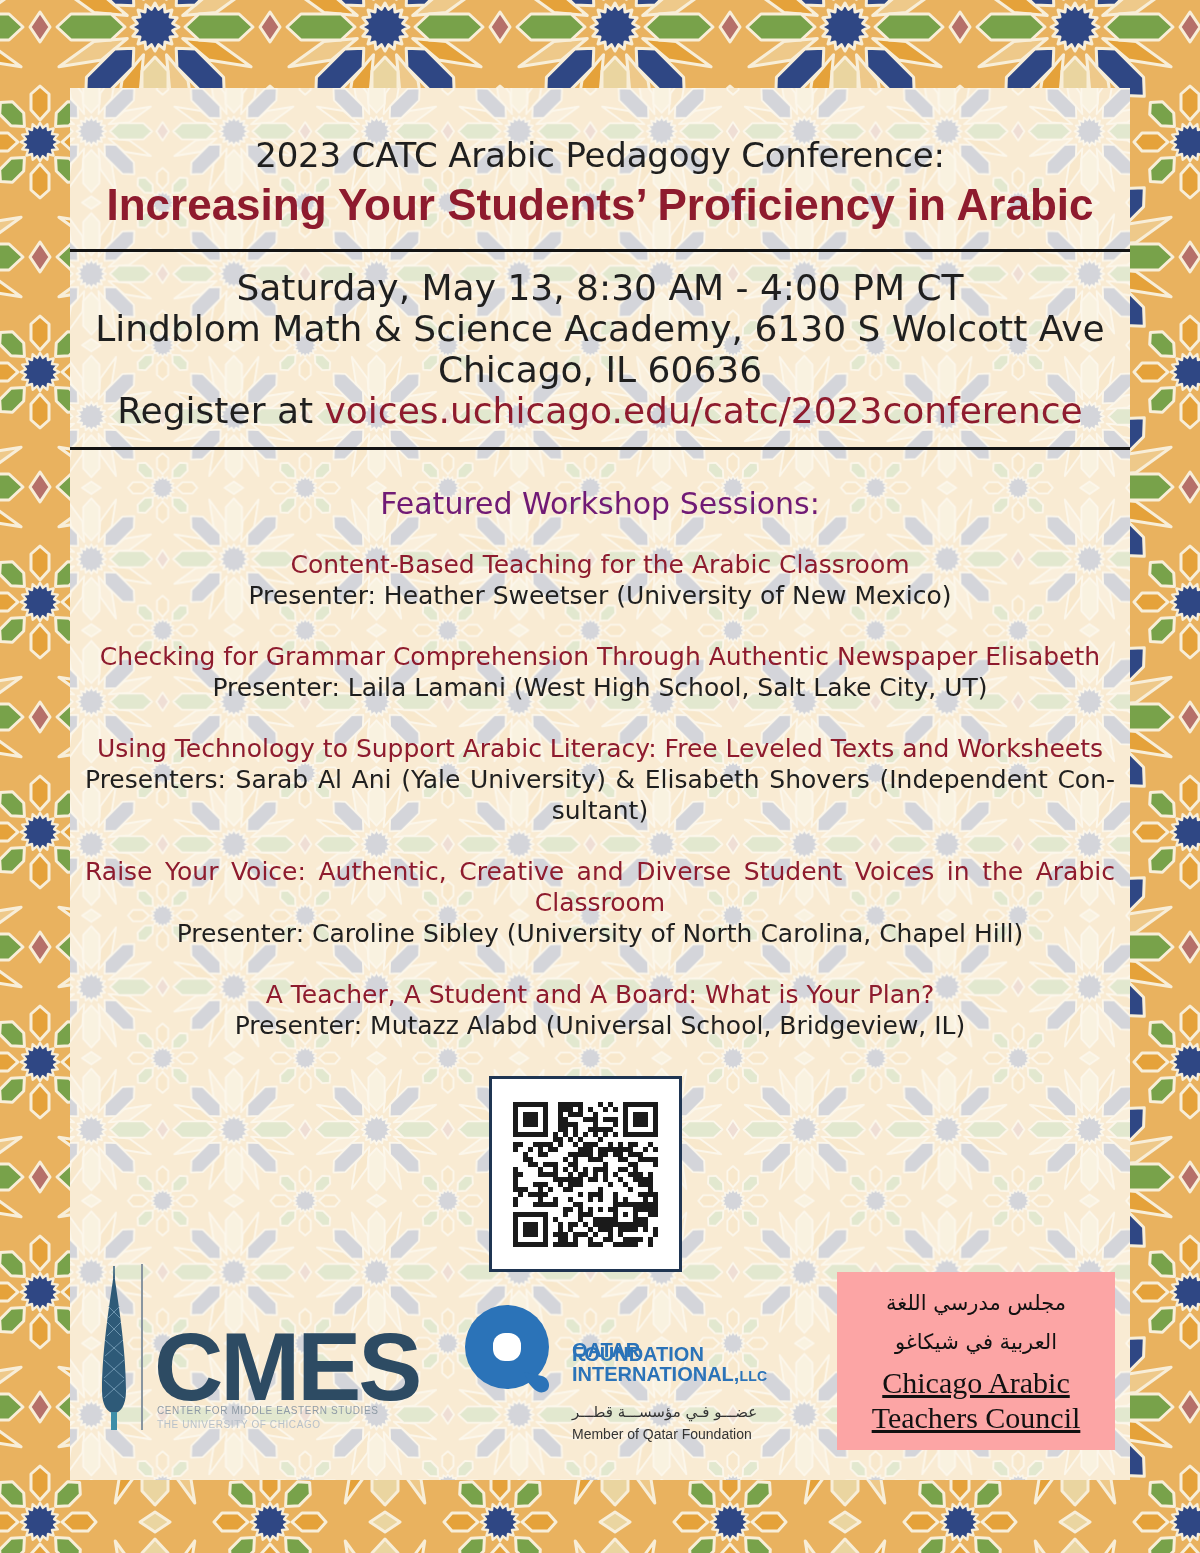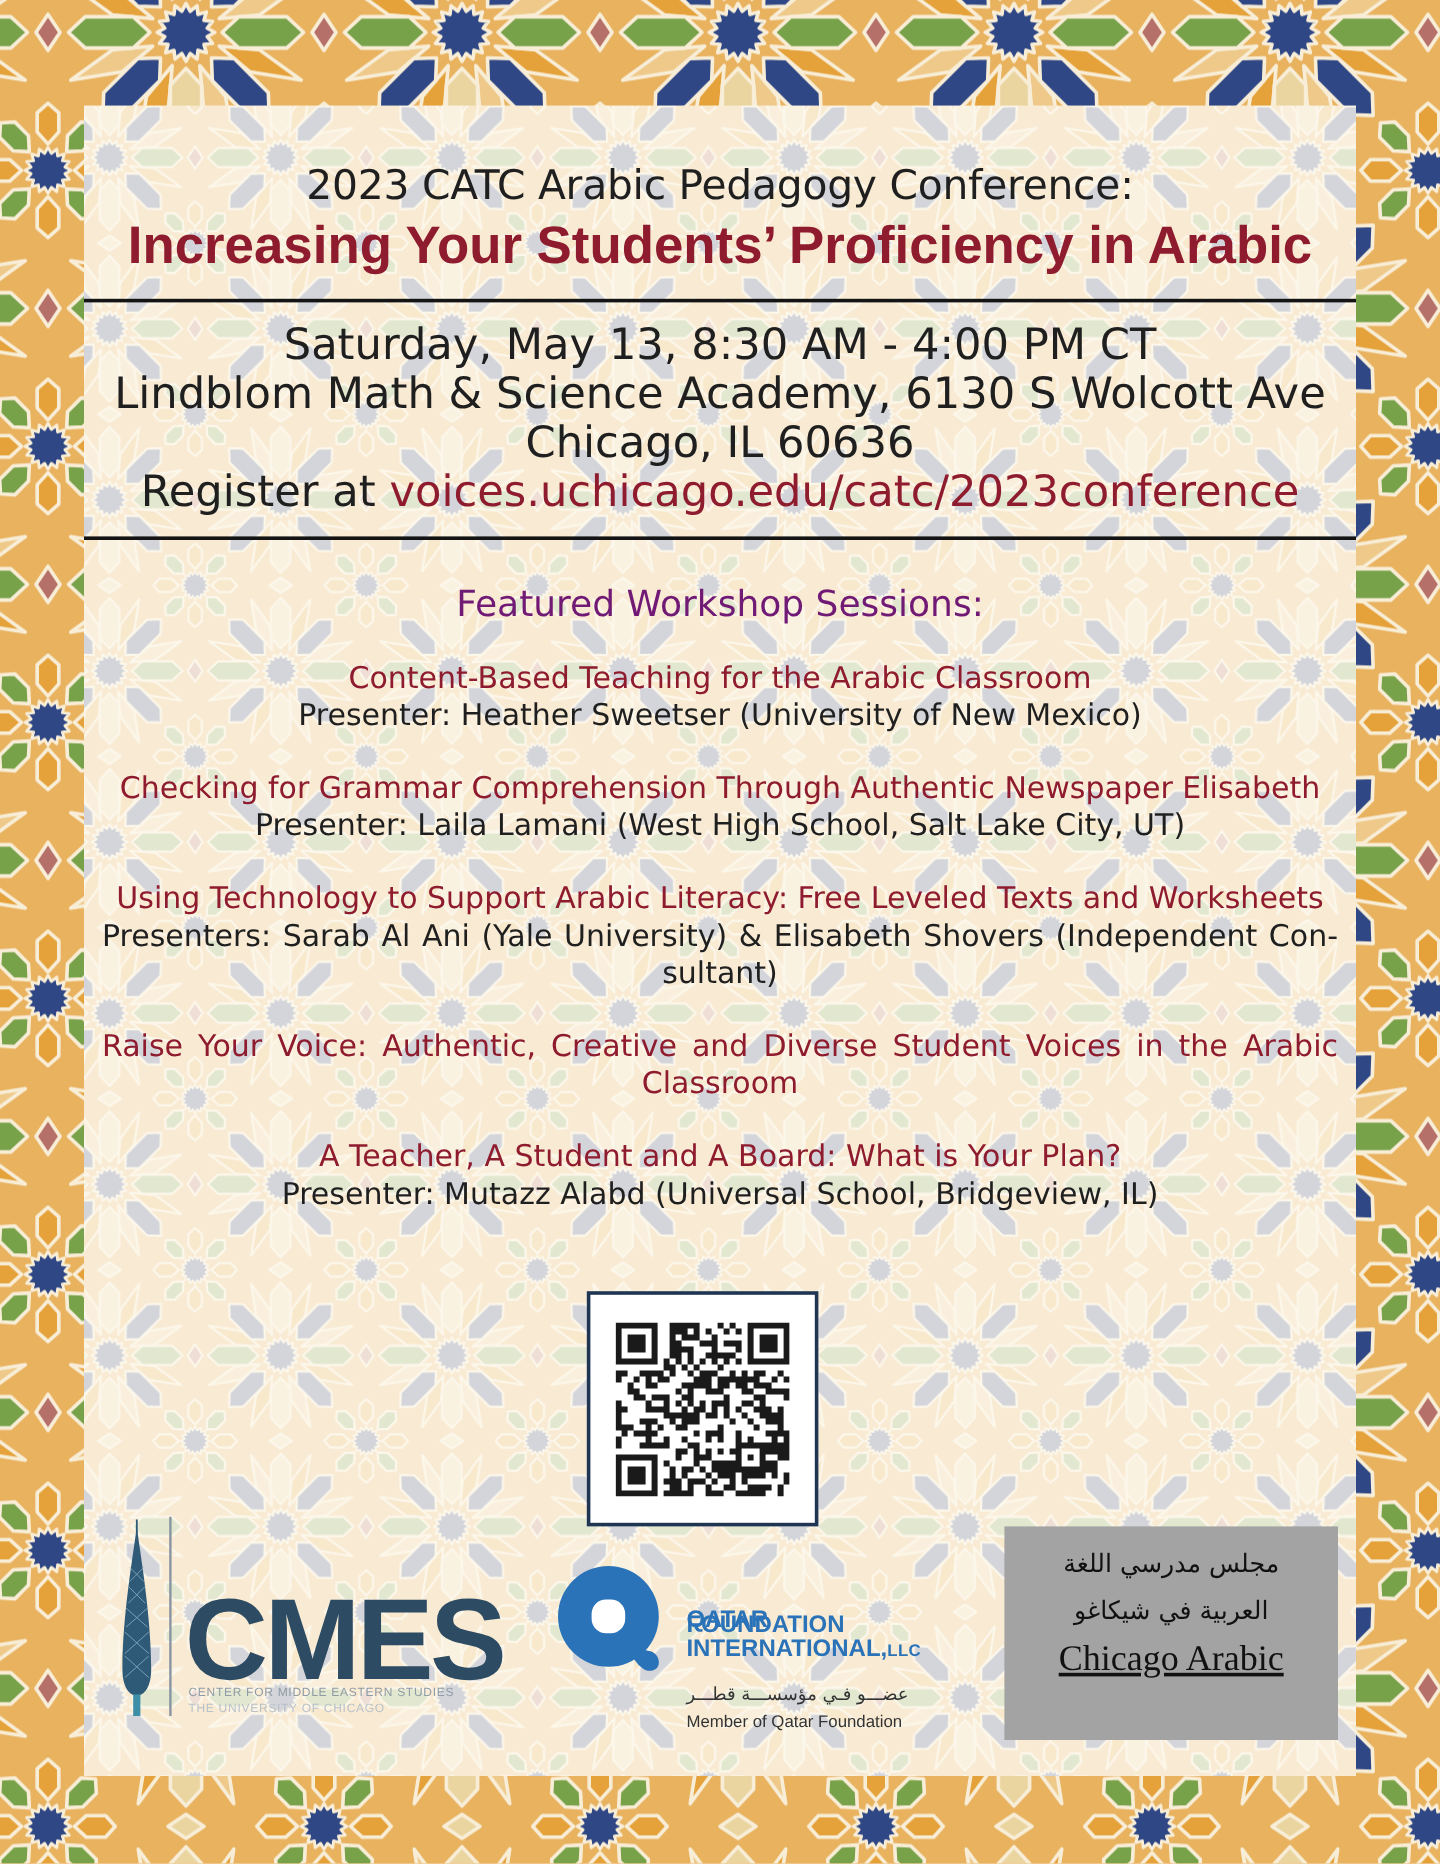--- a/index.html
+++ b/index.html
@@ -34,21 +34,21 @@
   
   .cmes-word { position:absolute; left:154px; top:1319px; font-family:"Liberation Sans", sans-serif; font-weight:bold; font-size:96px; line-height:96px; color:#2d4b63; letter-spacing:-3px; }
   .cmes-sub { position:absolute; left:157px; font-family:"Liberation Sans", sans-serif; font-size:10px; line-height:14px; letter-spacing:0.6px; white-space:nowrap; }
   .cmes-divider { position:absolute; left:141px; top:1264px; width:1.5px; height:166px; background:#8995a0; }
   
   .qfi-line { position:absolute; left:572px; font-family:"Liberation Sans", sans-serif; font-weight:bold; font-size:20px; line-height:20px; color:#2b73b8; white-space:nowrap; }
   .qfi-llc { font-size:14px; letter-spacing:0.3px; }
   .qfi-ar { position:absolute; left:572px; top:1403px; width:200px; font-size:15px; line-height:18px; color:#333; text-align:left; white-space:nowrap; }
   .qfi-member { position:absolute; left:572px; top:1426px; font-family:"Liberation Sans", sans-serif; font-size:14px; line-height:16px; color:#333; white-space:nowrap; }
   
-  .catc-box { position:absolute; left:837px; top:1272px; width:278px; height:178px; background:#a3a3a3; }
+  .catc-box { position:absolute; left:837px; top:1272px; width:278px; height:178px; background:#fca5a5; }
   .catc-box .cl { position:absolute; left:0; width:278px; text-align:center; white-space:nowrap; color:#111; }
   .catc-ar { font-family:"DejaVu Sans", sans-serif; font-size:21px; line-height:36px; }
   .catc-en { font-family:"Liberation Serif", serif; font-size:30px; line-height:36px;text-decoration:underline; }
 </style>
 </head>
 <body>
 
 <svg class="bg" width="1200" height="1553">
   <defs>
     <polygon id="petal" points="30,0 44,-13 84,-13 98,0 84,13 44,13"></polygon>
@@ -135,20 +135,21 @@
     <span class="ln p">Presenter: Laila Lamani (West High School, Salt Lake City, UT)</span>
   </div>
   <div class="sess">
     <span class="ln t">Using Technology to Support Arabic Literacy: Free Leveled Texts and Worksheets</span>
     <span class="ln p just">Presenters: Sarab Al Ani (Yale University) &amp; Elisabeth Shovers (Independent Con-</span>
     <span class="ln p">sultant)</span>
   </div>
   <div class="sess">
     <span class="ln t just">Raise Your Voice: Authentic, Creative and Diverse Student Voices in the Arabic</span>
     <span class="ln t">Classroom</span>
+    <span class="ln p">Presenter: Caroline Sibley (University of North Carolina, Chapel Hill)</span>
   </div>
   <div class="sess">
     <span class="ln t">A Teacher, A Student and A Board: What is Your Plan?</span>
     <span class="ln p">Presenter: Mutazz Alabd (Universal School, Bridgeview, IL)</span>
   </div>
 </div>
 
 <div class="qrbox">
   <svg id="qr-svg" width="145" height="145" viewBox="0 0 145 145">
       <path d="M0 0h5v5h-5zM5 0h5v5h-5zM10 0h5v5h-5zM15 0h5v5h-5zM20 0h5v5h-5zM25 0h5v5h-5zM30 0h5v5h-5zM45 0h5v5h-5zM50 0h5v5h-5zM55 0h5v5h-5zM60 0h5v5h-5zM65 0h5v5h-5zM85 0h5v5h-5zM95 0h5v5h-5zM110 0h5v5h-5zM115 0h5v5h-5zM120 0h5v5h-5zM125 0h5v5h-5zM130 0h5v5h-5zM135 0h5v5h-5zM140 0h5v5h-5zM0 5h5v5h-5zM30 5h5v5h-5zM45 5h5v5h-5zM50 5h5v5h-5zM55 5h5v5h-5zM65 5h5v5h-5zM75 5h5v5h-5zM90 5h5v5h-5zM100 5h5v5h-5zM110 5h5v5h-5zM140 5h5v5h-5zM0 10h5v5h-5zM10 10h5v5h-5zM15 10h5v5h-5zM20 10h5v5h-5zM30 10h5v5h-5zM45 10h5v5h-5zM55 10h5v5h-5zM60 10h5v5h-5zM65 10h5v5h-5zM80 10h5v5h-5zM110 10h5v5h-5zM120 10h5v5h-5zM125 10h5v5h-5zM130 10h5v5h-5zM140 10h5v5h-5zM0 15h5v5h-5zM10 15h5v5h-5zM15 15h5v5h-5zM20 15h5v5h-5zM30 15h5v5h-5zM45 15h5v5h-5zM50 15h5v5h-5zM70 15h5v5h-5zM75 15h5v5h-5zM80 15h5v5h-5zM90 15h5v5h-5zM95 15h5v5h-5zM100 15h5v5h-5zM110 15h5v5h-5zM120 15h5v5h-5zM125 15h5v5h-5zM130 15h5v5h-5zM140 15h5v5h-5zM0 20h5v5h-5zM10 20h5v5h-5zM15 20h5v5h-5zM20 20h5v5h-5zM30 20h5v5h-5zM45 20h5v5h-5zM50 20h5v5h-5zM55 20h5v5h-5zM60 20h5v5h-5zM80 20h5v5h-5zM100 20h5v5h-5zM110 20h5v5h-5zM120 20h5v5h-5zM125 20h5v5h-5zM130 20h5v5h-5zM140 20h5v5h-5zM0 25h5v5h-5zM30 25h5v5h-5zM45 25h5v5h-5zM50 25h5v5h-5zM60 25h5v5h-5zM75 25h5v5h-5zM80 25h5v5h-5zM85 25h5v5h-5zM90 25h5v5h-5zM95 25h5v5h-5zM110 25h5v5h-5zM140 25h5v5h-5zM0 30h5v5h-5zM5 30h5v5h-5zM10 30h5v5h-5zM15 30h5v5h-5zM20 30h5v5h-5zM25 30h5v5h-5zM30 30h5v5h-5zM40 30h5v5h-5zM50 30h5v5h-5zM60 30h5v5h-5zM70 30h5v5h-5zM80 30h5v5h-5zM90 30h5v5h-5zM100 30h5v5h-5zM110 30h5v5h-5zM115 30h5v5h-5zM120 30h5v5h-5zM125 30h5v5h-5zM130 30h5v5h-5zM135 30h5v5h-5zM140 30h5v5h-5zM40 35h5v5h-5zM45 35h5v5h-5zM55 35h5v5h-5zM65 35h5v5h-5zM85 35h5v5h-5zM0 40h5v5h-5zM5 40h5v5h-5zM20 40h5v5h-5zM25 40h5v5h-5zM30 40h5v5h-5zM35 40h5v5h-5zM45 40h5v5h-5zM60 40h5v5h-5zM70 40h5v5h-5zM75 40h5v5h-5zM80 40h5v5h-5zM95 40h5v5h-5zM105 40h5v5h-5zM115 40h5v5h-5zM120 40h5v5h-5zM135 40h5v5h-5zM0 45h5v5h-5zM15 45h5v5h-5zM25 45h5v5h-5zM35 45h5v5h-5zM40 45h5v5h-5zM65 45h5v5h-5zM70 45h5v5h-5zM75 45h5v5h-5zM85 45h5v5h-5zM90 45h5v5h-5zM95 45h5v5h-5zM100 45h5v5h-5zM105 45h5v5h-5zM110 45h5v5h-5zM115 45h5v5h-5zM130 45h5v5h-5zM140 45h5v5h-5zM10 50h5v5h-5zM25 50h5v5h-5zM30 50h5v5h-5zM55 50h5v5h-5zM60 50h5v5h-5zM65 50h5v5h-5zM70 50h5v5h-5zM75 50h5v5h-5zM85 50h5v5h-5zM90 50h5v5h-5zM100 50h5v5h-5zM105 50h5v5h-5zM115 50h5v5h-5zM120 50h5v5h-5zM125 50h5v5h-5zM10 55h5v5h-5zM15 55h5v5h-5zM50 55h5v5h-5zM60 55h5v5h-5zM75 55h5v5h-5zM80 55h5v5h-5zM85 55h5v5h-5zM105 55h5v5h-5zM110 55h5v5h-5zM125 55h5v5h-5zM130 55h5v5h-5zM135 55h5v5h-5zM140 55h5v5h-5zM15 60h5v5h-5zM20 60h5v5h-5zM30 60h5v5h-5zM35 60h5v5h-5zM40 60h5v5h-5zM55 60h5v5h-5zM60 60h5v5h-5zM90 60h5v5h-5zM115 60h5v5h-5zM120 60h5v5h-5zM140 60h5v5h-5zM0 65h5v5h-5zM25 65h5v5h-5zM40 65h5v5h-5zM50 65h5v5h-5zM60 65h5v5h-5zM70 65h5v5h-5zM80 65h5v5h-5zM85 65h5v5h-5zM90 65h5v5h-5zM105 65h5v5h-5zM110 65h5v5h-5zM120 65h5v5h-5zM0 70h5v5h-5zM5 70h5v5h-5zM25 70h5v5h-5zM30 70h5v5h-5zM35 70h5v5h-5zM40 70h5v5h-5zM55 70h5v5h-5zM65 70h5v5h-5zM70 70h5v5h-5zM80 70h5v5h-5zM90 70h5v5h-5zM100 70h5v5h-5zM115 70h5v5h-5zM120 70h5v5h-5zM125 70h5v5h-5zM135 70h5v5h-5zM0 75h5v5h-5zM40 75h5v5h-5zM45 75h5v5h-5zM50 75h5v5h-5zM55 75h5v5h-5zM60 75h5v5h-5zM65 75h5v5h-5zM75 75h5v5h-5zM80 75h5v5h-5zM90 75h5v5h-5zM105 75h5v5h-5zM120 75h5v5h-5zM125 75h5v5h-5zM130 75h5v5h-5zM135 75h5v5h-5zM0 80h5v5h-5zM20 80h5v5h-5zM25 80h5v5h-5zM30 80h5v5h-5zM45 80h5v5h-5zM55 80h5v5h-5zM60 80h5v5h-5zM65 80h5v5h-5zM95 80h5v5h-5zM110 80h5v5h-5zM125 80h5v5h-5zM130 80h5v5h-5zM135 80h5v5h-5zM0 85h5v5h-5zM5 85h5v5h-5zM10 85h5v5h-5zM25 85h5v5h-5zM35 85h5v5h-5zM50 85h5v5h-5zM55 85h5v5h-5zM85 85h5v5h-5zM115 85h5v5h-5zM135 85h5v5h-5zM5 90h5v5h-5zM15 90h5v5h-5zM20 90h5v5h-5zM25 90h5v5h-5zM30 90h5v5h-5zM65 90h5v5h-5zM75 90h5v5h-5zM80 90h5v5h-5zM85 90h5v5h-5zM100 90h5v5h-5zM125 90h5v5h-5zM130 90h5v5h-5zM135 90h5v5h-5zM140 90h5v5h-5zM0 95h5v5h-5zM25 95h5v5h-5zM40 95h5v5h-5zM55 95h5v5h-5zM75 95h5v5h-5zM85 95h5v5h-5zM100 95h5v5h-5zM110 95h5v5h-5zM130 95h5v5h-5zM140 95h5v5h-5zM0 100h5v5h-5zM20 100h5v5h-5zM25 100h5v5h-5zM30 100h5v5h-5zM35 100h5v5h-5zM40 100h5v5h-5zM60 100h5v5h-5zM65 100h5v5h-5zM100 100h5v5h-5zM105 100h5v5h-5zM110 100h5v5h-5zM115 100h5v5h-5zM120 100h5v5h-5zM125 100h5v5h-5zM130 100h5v5h-5zM135 100h5v5h-5zM140 100h5v5h-5zM50 105h5v5h-5zM55 105h5v5h-5zM65 105h5v5h-5zM75 105h5v5h-5zM85 105h5v5h-5zM95 105h5v5h-5zM100 105h5v5h-5zM120 105h5v5h-5zM125 105h5v5h-5zM130 105h5v5h-5zM135 105h5v5h-5zM140 105h5v5h-5zM0 110h5v5h-5zM5 110h5v5h-5zM10 110h5v5h-5zM15 110h5v5h-5zM20 110h5v5h-5zM25 110h5v5h-5zM30 110h5v5h-5zM50 110h5v5h-5zM65 110h5v5h-5zM70 110h5v5h-5zM75 110h5v5h-5zM100 110h5v5h-5zM110 110h5v5h-5zM120 110h5v5h-5zM135 110h5v5h-5zM140 110h5v5h-5zM0 115h5v5h-5zM30 115h5v5h-5zM40 115h5v5h-5zM65 115h5v5h-5zM80 115h5v5h-5zM85 115h5v5h-5zM90 115h5v5h-5zM95 115h5v5h-5zM100 115h5v5h-5zM120 115h5v5h-5zM125 115h5v5h-5zM130 115h5v5h-5zM0 120h5v5h-5zM10 120h5v5h-5zM15 120h5v5h-5zM20 120h5v5h-5zM30 120h5v5h-5zM45 120h5v5h-5zM55 120h5v5h-5zM60 120h5v5h-5zM70 120h5v5h-5zM80 120h5v5h-5zM85 120h5v5h-5zM90 120h5v5h-5zM95 120h5v5h-5zM100 120h5v5h-5zM105 120h5v5h-5zM110 120h5v5h-5zM115 120h5v5h-5zM120 120h5v5h-5zM125 120h5v5h-5zM130 120h5v5h-5zM0 125h5v5h-5zM10 125h5v5h-5zM15 125h5v5h-5zM20 125h5v5h-5zM30 125h5v5h-5zM45 125h5v5h-5zM55 125h5v5h-5zM75 125h5v5h-5zM85 125h5v5h-5zM90 125h5v5h-5zM95 125h5v5h-5zM105 125h5v5h-5zM110 125h5v5h-5zM115 125h5v5h-5zM120 125h5v5h-5zM130 125h5v5h-5zM140 125h5v5h-5zM0 130h5v5h-5zM10 130h5v5h-5zM15 130h5v5h-5zM20 130h5v5h-5zM30 130h5v5h-5zM40 130h5v5h-5zM45 130h5v5h-5zM50 130h5v5h-5zM60 130h5v5h-5zM65 130h5v5h-5zM70 130h5v5h-5zM80 130h5v5h-5zM95 130h5v5h-5zM105 130h5v5h-5zM140 130h5v5h-5zM0 135h5v5h-5zM30 135h5v5h-5zM45 135h5v5h-5zM50 135h5v5h-5zM60 135h5v5h-5zM75 135h5v5h-5zM90 135h5v5h-5zM95 135h5v5h-5zM110 135h5v5h-5zM115 135h5v5h-5zM120 135h5v5h-5zM125 135h5v5h-5zM135 135h5v5h-5zM0 140h5v5h-5zM5 140h5v5h-5zM10 140h5v5h-5zM15 140h5v5h-5zM20 140h5v5h-5zM25 140h5v5h-5zM30 140h5v5h-5zM40 140h5v5h-5zM45 140h5v5h-5zM50 140h5v5h-5zM55 140h5v5h-5zM60 140h5v5h-5zM75 140h5v5h-5zM80 140h5v5h-5zM85 140h5v5h-5zM100 140h5v5h-5zM105 140h5v5h-5zM110 140h5v5h-5zM115 140h5v5h-5zM120 140h5v5h-5zM135 140h5v5h-5z" fill="#1a1a1a"></path>
@@ -177,13 +178,14 @@
 <div class="qfi-line" style="top:1324px;margin-top:16px;">QATAR</div>
 <div class="qfi-line" style="top:1344px;">FOUNDATION</div>
 <div class="qfi-line" style="top:1364px;"><span>INTERNATIONAL,</span><span class="qfi-llc">LLC</span></div>
 <div class="qfi-ar" dir="rtl">عضـــو فـي مؤسســـة قطـــر</div>
 <div class="qfi-member">Member of Qatar Foundation</div>
 
 <div class="catc-box">
   <div class="cl catc-ar" style="top:13px;" dir="rtl">مجلس مدرسي اللغة</div>
   <div class="cl catc-ar" style="top:52px;" dir="rtl">العربية في شيكاغو</div>
   <div class="cl catc-en" style="top:93px;">Chicago Arabic</div>
+  <div class="cl catc-en" style="top:128px;">Teachers Council</div>
 </div>
 
 </body></html>

